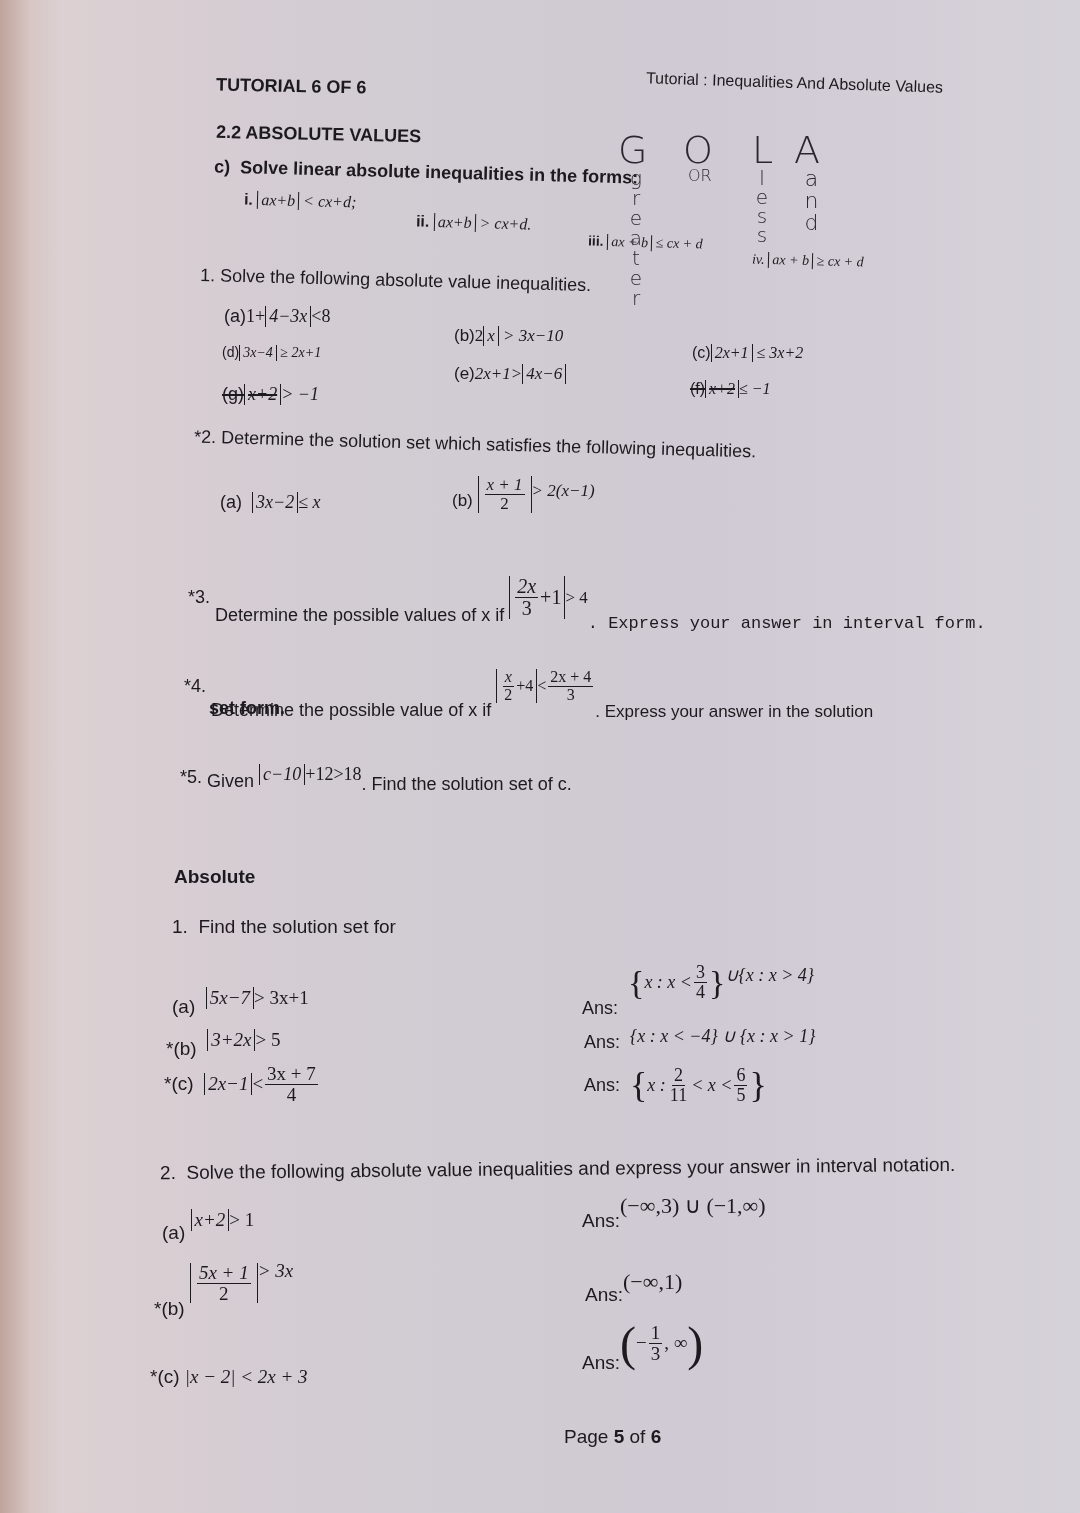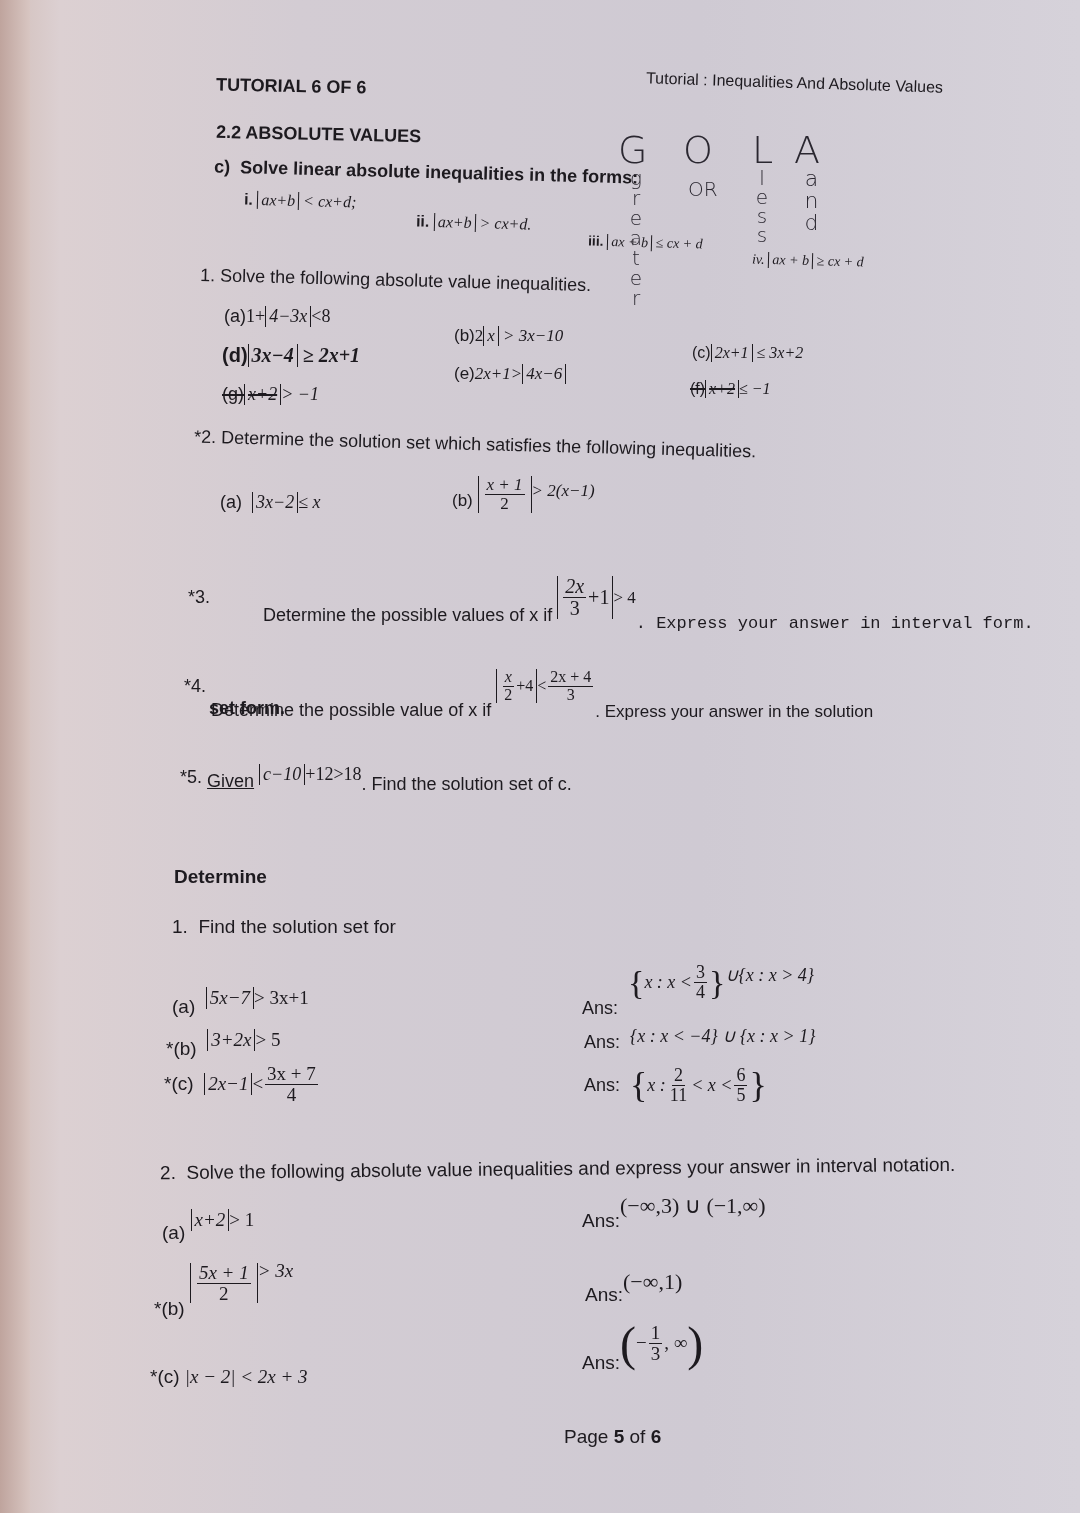--- a/index.html
+++ b/index.html
@@ -56,40 +56,40 @@
   <span class="math">iv.</span>
   <span class="math"><span class="absbar">ax + b</span> <span>≥ cx + d</span></span>
 </div>
 
 <div>
   <div class="hand" style="left:618px; top:128px; font-size:38px;">G</div>
   <div class="hand" style="left:683px; top:128px; font-size:38px;">O</div>
   <div class="hand" style="left:752px; top:128px; font-size:38px;">L</div>
   <div class="hand" style="left:794px; top:128px; font-size:38px;">A</div>
   <div class="hand" style="left:626px; top:166px; font-size:20px; writing-mode:vertical-rl; text-orientation:upright; line-height:1; letter-spacing:-4px;">greater</div>
-  <div class="hand" style="left:688px; top:177px; font-size:20px;">OR</div>
+  <div class="hand" style="left:688px; top:166px; font-size:16px;">OR</div>
   <div class="hand" style="left:752px; top:166px; font-size:20px; writing-mode:vertical-rl; text-orientation:upright; line-height:1; letter-spacing:-5px;">less</div>
   <div class="hand" style="left:800px; top:166px; font-size:22px; writing-mode:vertical-rl; text-orientation:upright; line-height:1; letter-spacing:-3px;">and</div>
 </div>
 
 <div class="abs" style="left:200px; top:270px; font-size:18px; transform:rotate(1.5deg);">
   <span>1.</span>
   <span>Solve the following absolute value inequalities.</span>
 </div>
 
 <div class="abs" style="left:224px; top:306px; font-size:18px;">
   <span>(a)</span><span class="math"><span class="m-up">1+</span><span class="absbar">4−3x</span><span class="m-up">&lt;8</span></span>
 </div>
 <div class="abs" style="left:454px; top:326px; font-size:17px;">
   <span>(b)</span><span class="math"><span class="m-up">2</span><span class="absbar">x</span> <span>&gt; 3x−10</span></span>
 </div>
 <div class="abs" style="left:692px; top:344px; font-size:16px;">
   <span>(c)</span><span class="math"><span class="absbar">2x+1</span> <span>≤ 3x+2</span></span>
 </div>
-<div class="abs" style="left:222px; top:344px; font-size:20px;font-weight:bold;">
+<div class="abs" style="left:222px; top:344px; font-size:14px;">
   <span>(d)</span><span class="math"><span class="absbar">3x−4</span> <span>≥ 2x+1</span></span>
 </div>
 <div class="abs" style="left:454px; top:364px; font-size:17px;">
   <span>(e)</span><span class="math"><span>2x+1&gt;</span><span class="absbar">4x−6</span></span>
 </div>
 <div class="abs" style="left:690px; top:380px; font-size:16px;">
   <span class="strike">(f)</span><span class="math"><span class="absbar strike">x+2</span><span>≤ −1</span></span>
 </div>
 <div class="abs" style="left:222px; top:384px; font-size:18px;">
   <span class="strike">(g)</span><span class="math"><span class="absbar strike">x+2</span><span>&gt; −1</span></span>
@@ -108,21 +108,21 @@
       <span class="frac">
         <span class="num">x + 1</span>
         <span class="den m-up">2</span>
       </span>
     </span>
   <span class="math" style="margin-bottom:12px;">&gt; 2(x−1)</span>
 </div>
 
 <div class="abs" style="left:188px; top:562px; font-size:18px; display:flex; align-items:center;">
   <span>*3.</span>&nbsp;
-  <span style="margin-top:36px;margin-left:48px;">Determine the possible values of x if</span>&nbsp;
+  <span style="margin-top:36px;">Determine the possible values of x if</span>&nbsp;
   <span class="math absbar" style="font-size:20px;">
       <span class="frac">
         <span class="num">2x</span>
         <span class="den m-up">3</span>
       </span>
       <span class="m-up">+1</span>
     </span>
   <span class="math m-up" style="font-size:17px;">&gt; 4</span>
   <span style="font-size:17px; margin-top:52px;font-family:Liberation Mono, monospace;">. Express your answer in interval form.</span>
 </div>
@@ -141,26 +141,26 @@
   <span class="math frac" style="font-size:16px;">
       <span class="num m-up">2x + 4</span>
       <span class="den m-up">3</span>
     </span>
   <span style="font-size:17px; margin-top:52px;">. Express your answer in the solution</span>
 </div>
 <div class="abs" style="left:209px; top:698px; font-size:18px;font-weight:bold;">set form.</div>
 
 <div class="abs" style="left:180px; top:760px; font-size:18px; display:flex; align-items:center;">
   <span>*5.</span>&nbsp;
-  <span style="margin-top:8px;text-decoration:underline;">Given</span>&nbsp;
+  <span style="margin-top:8px;">Given</span>&nbsp;
   <span class="math" style="font-size:18px; margin-top:-6px;"><span class="absbar">c−10</span><span class="m-up">+12&gt;18</span></span>
   <span style="margin-top:14px;">. Find the solution set of c.</span>
 </div>
 
-<div class="abs bold" style="left:174px; top:866px; font-size:19px;">Determine</div>
+<div class="abs bold" style="left:174px; top:866px; font-size:19px;">Absolute</div>
 
 <div class="abs" style="left:172px; top:916px; font-size:19px;">
   <span>1.</span>&nbsp;&nbsp;<span>Find the solution set for</span>
 </div>
 
 <div class="abs" style="left:172px; top:978px; font-size:19px; display:flex; align-items:center;">
   <span style="margin-top:18px;">(a)</span>&nbsp;&nbsp;
   <span class="math"><span class="absbar">5x−7</span><span class="m-up">&gt; 3x+1</span></span>
 </div>
 <div class="abs" style="left:582px; top:946px; font-size:18px; display:flex; align-items:center;">

